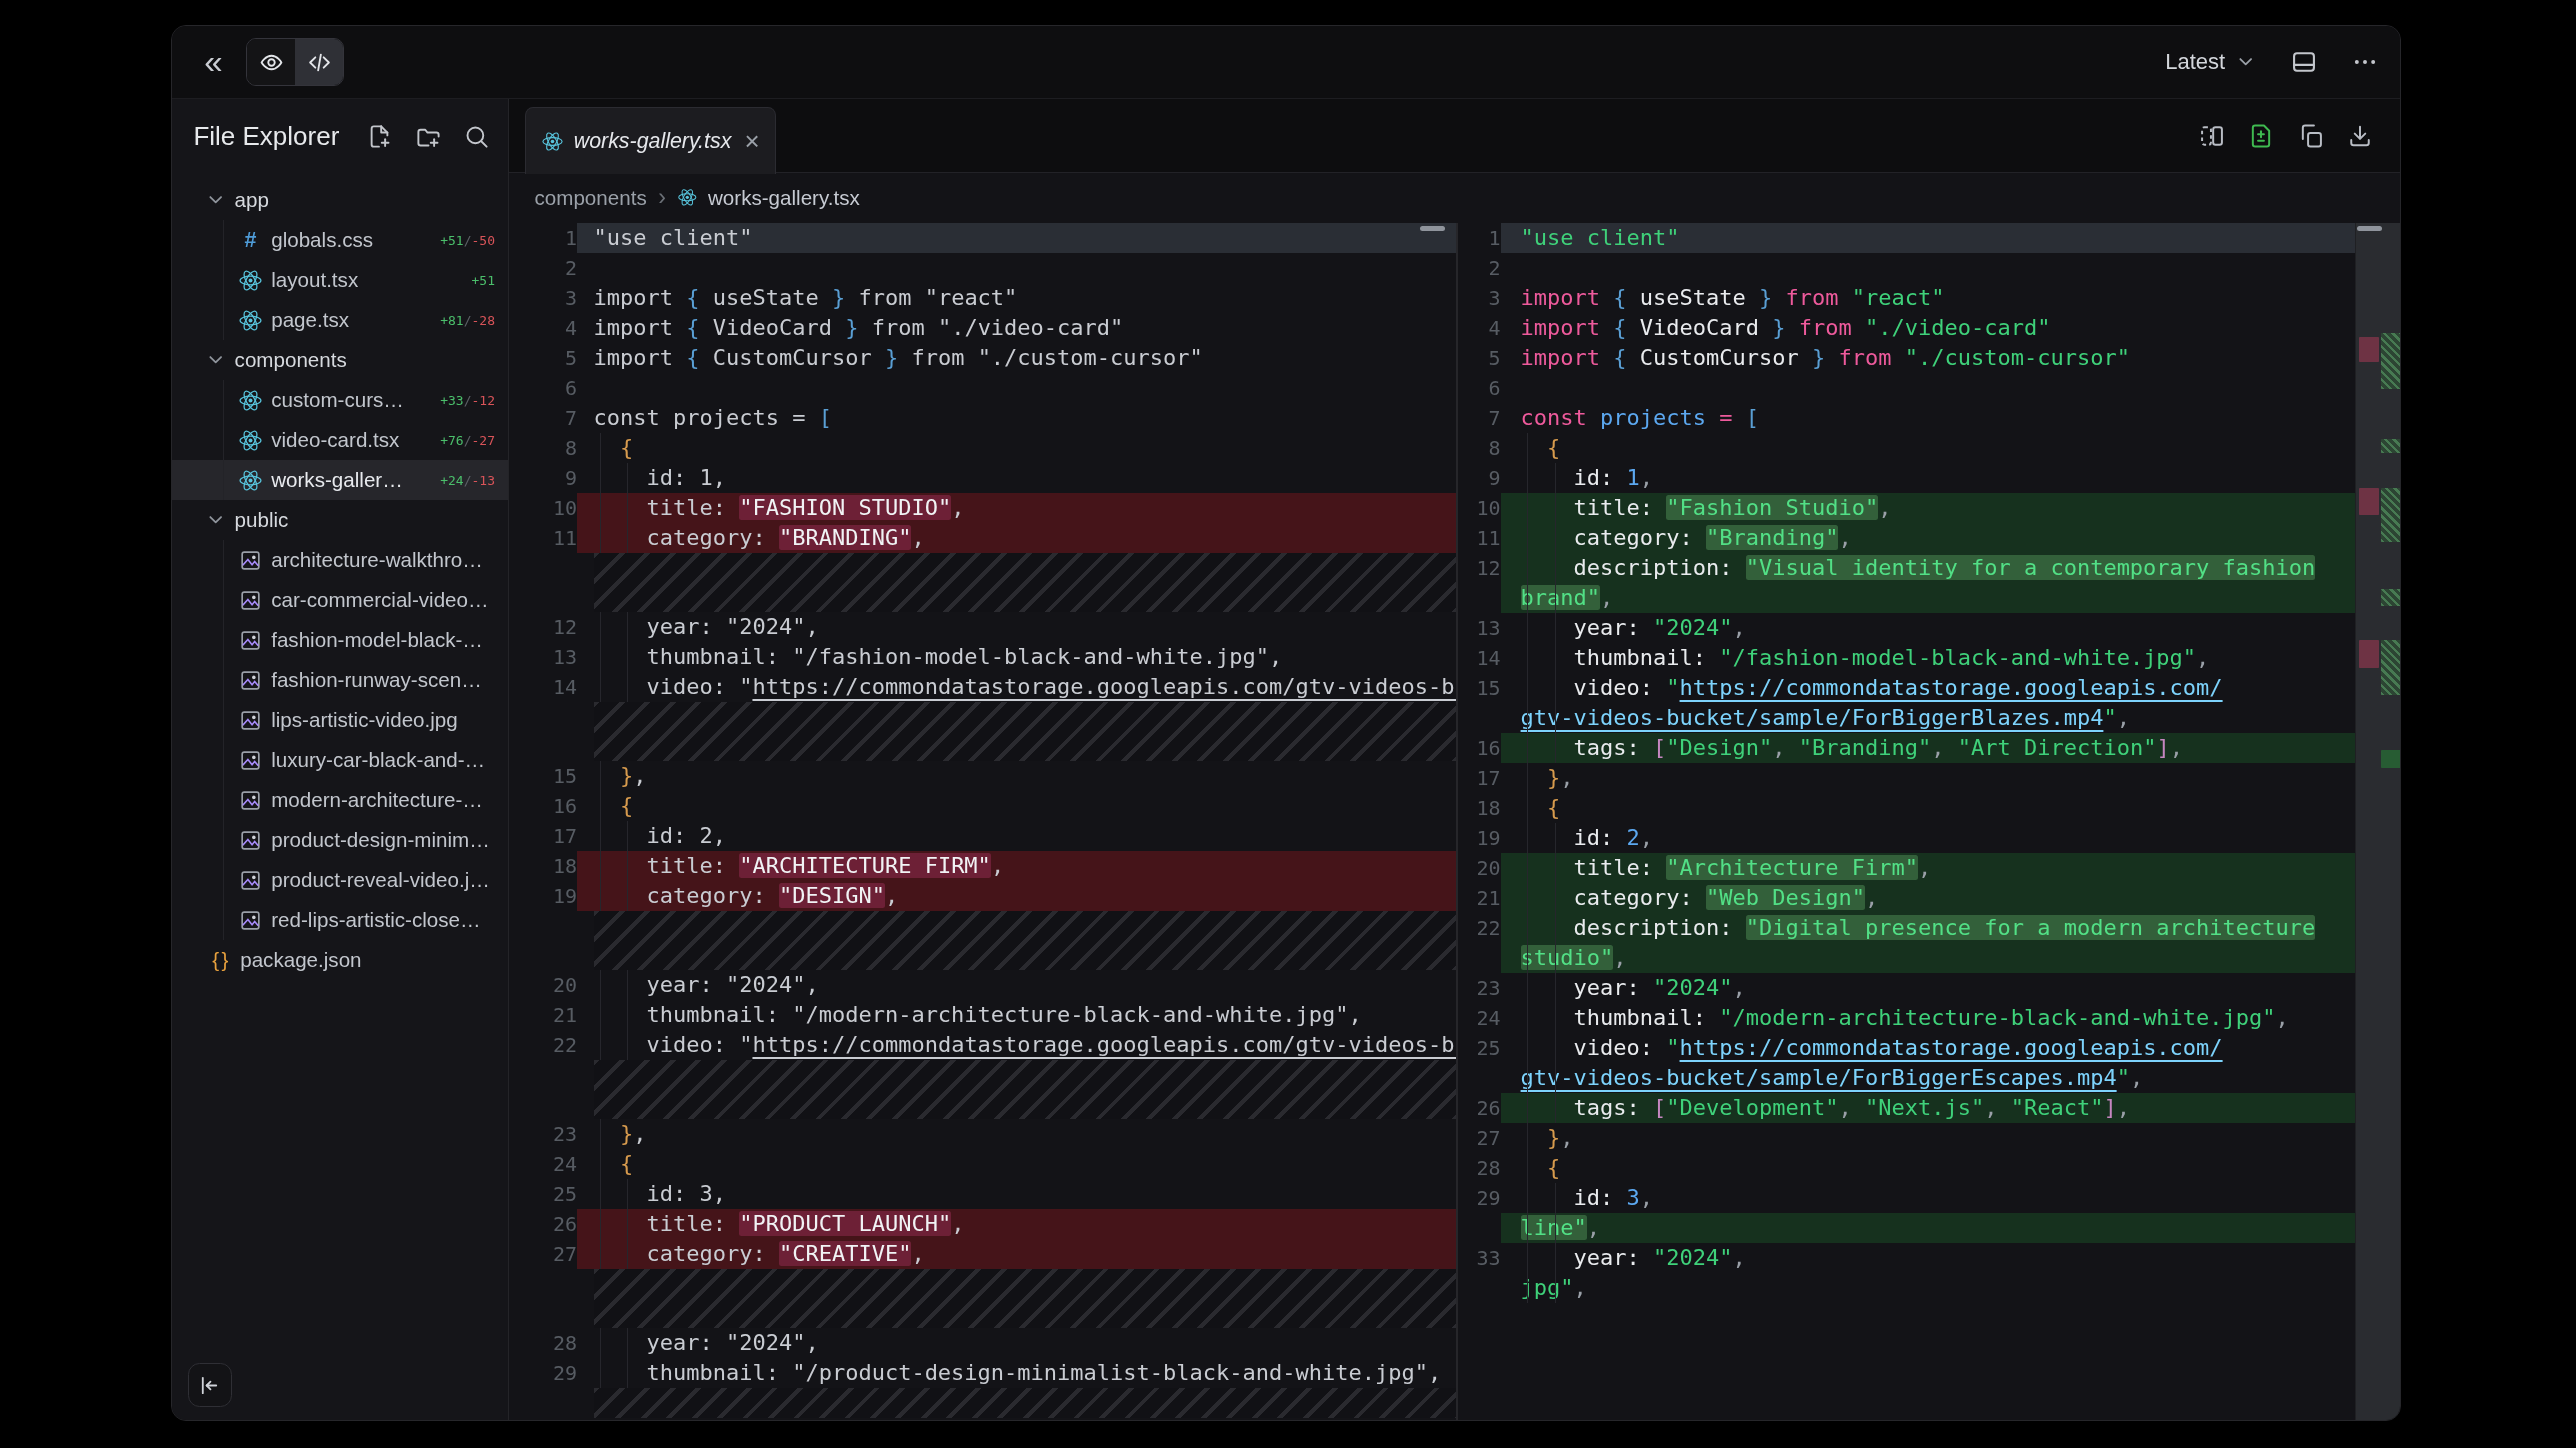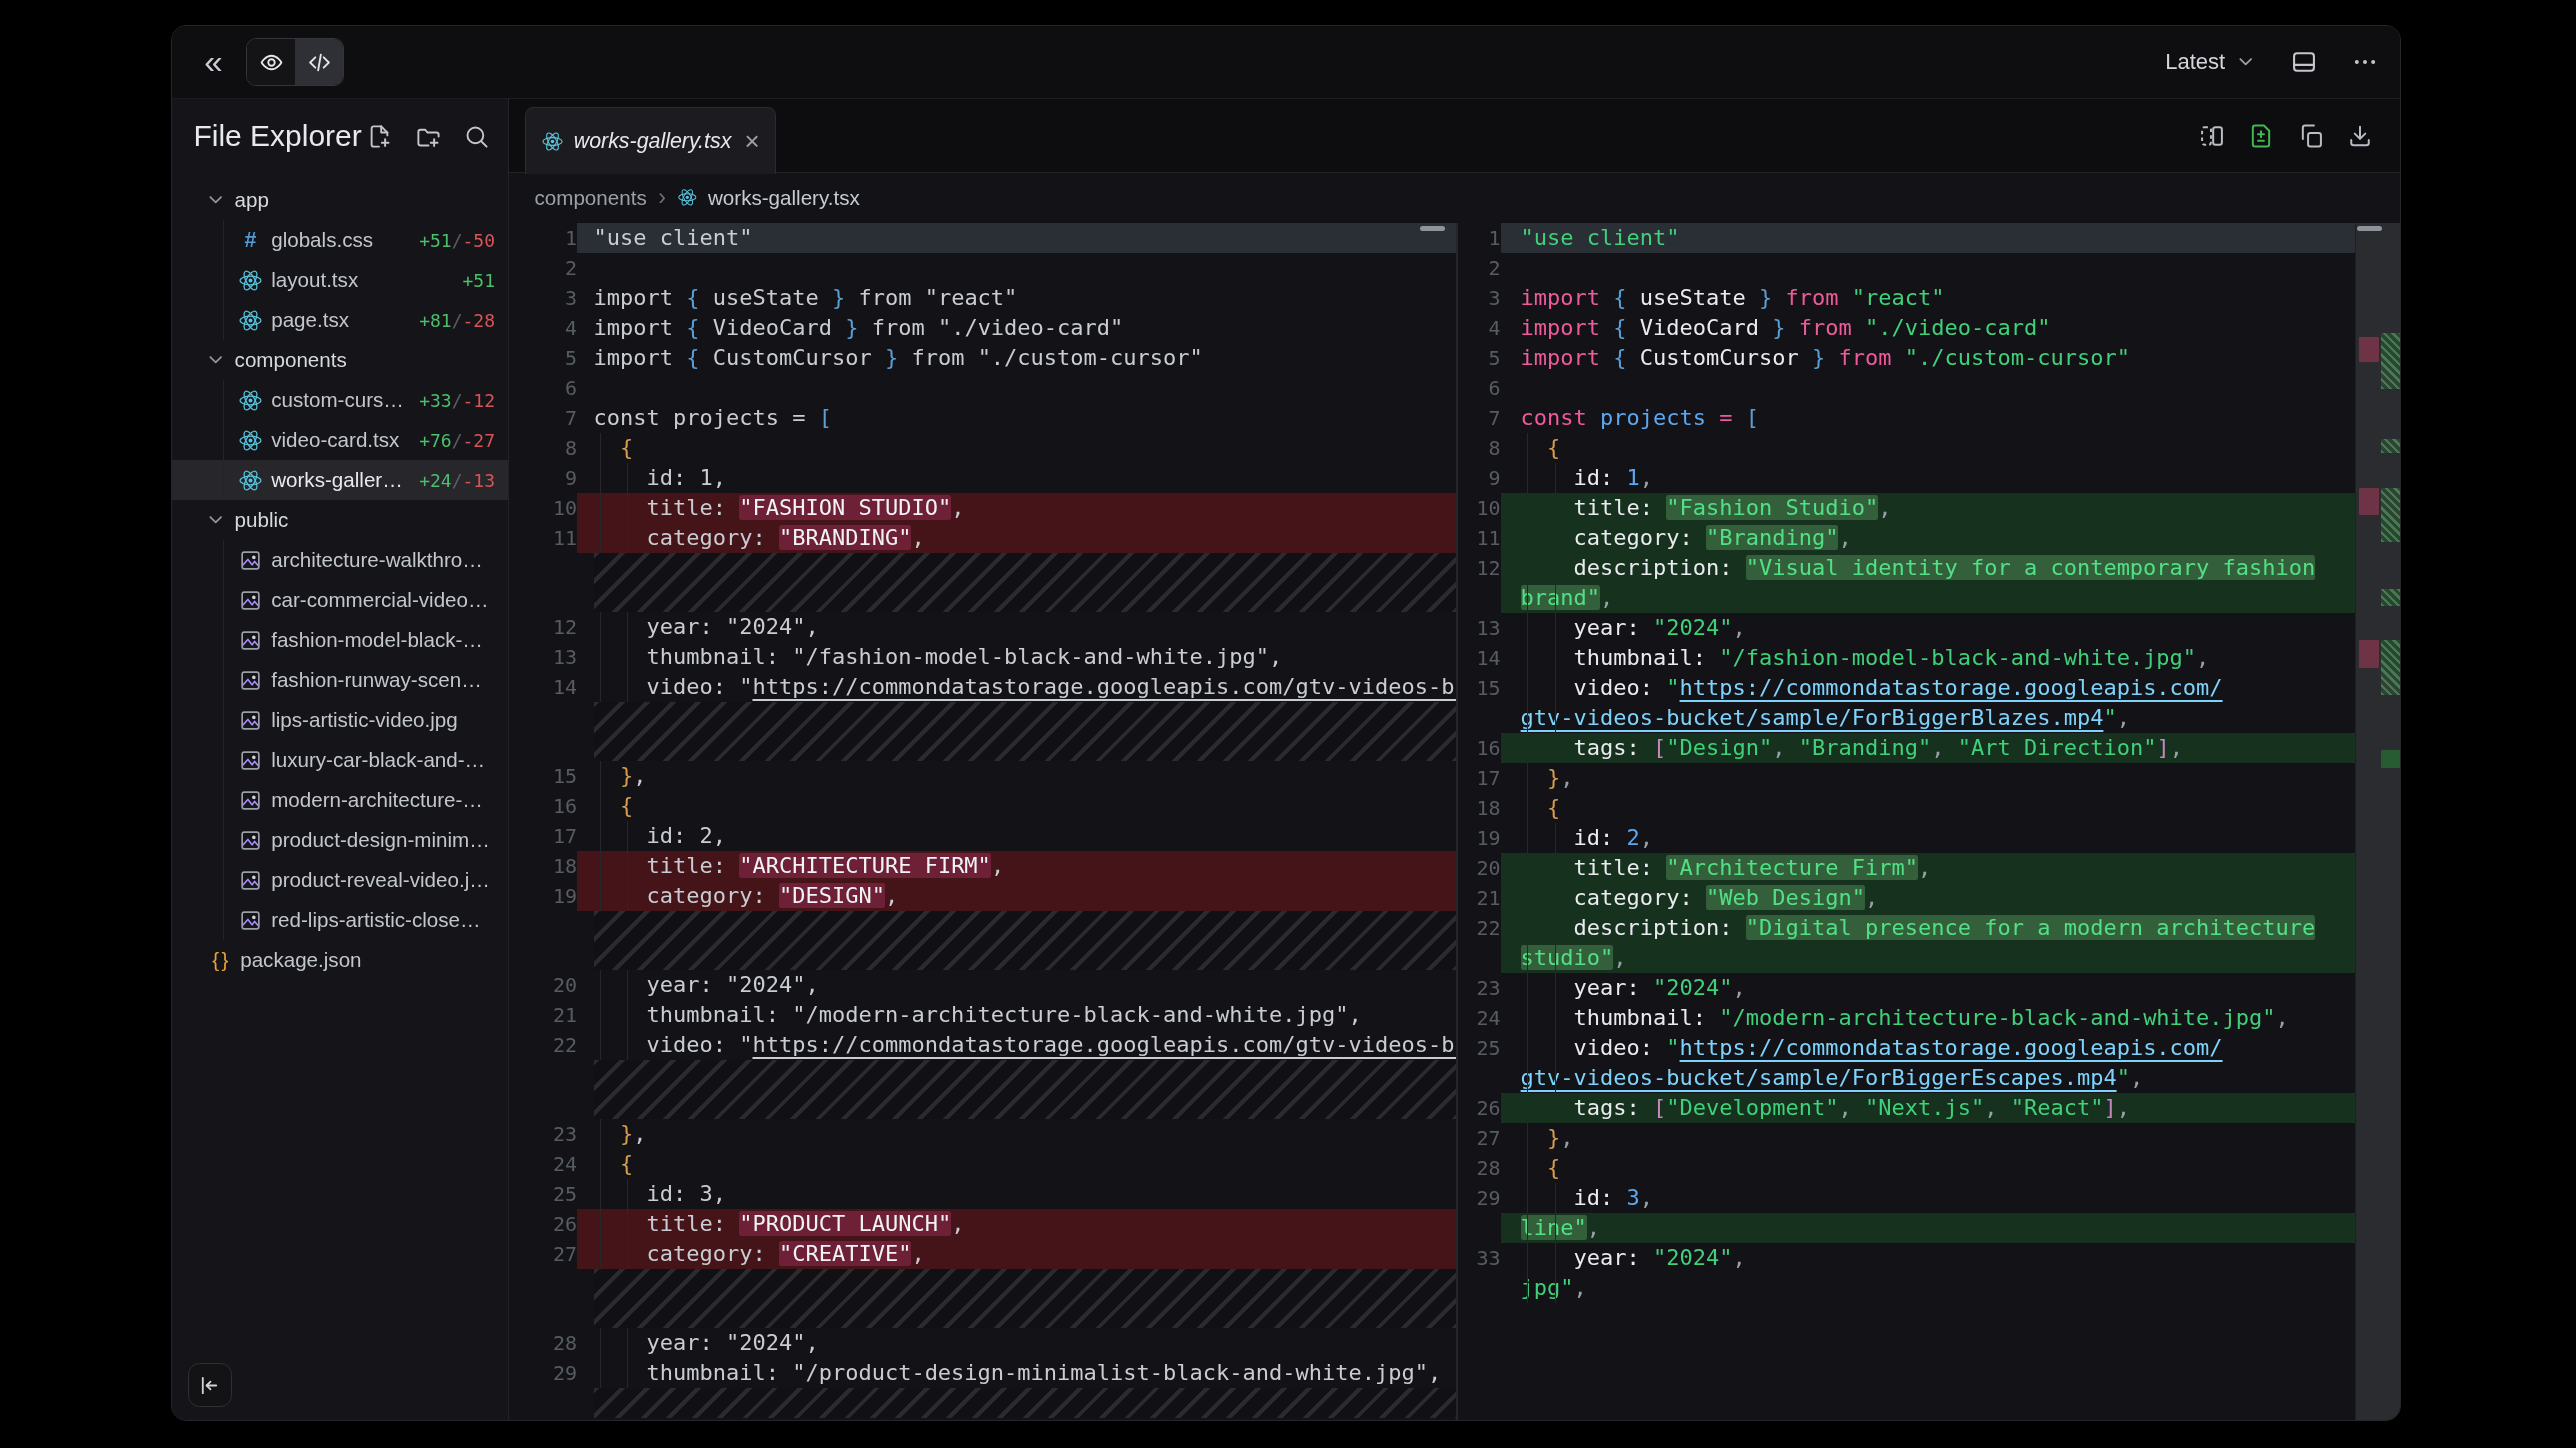--- a/index.html
+++ b/index.html
@@ -26,37 +26,37 @@
   .latest-btn { display:flex; align-items:center; gap:10px; background:none; border:none;
                 color:#d3d6db; font-size:22px; cursor:pointer; font-family:inherit; }
   .latest-btn svg { color:#9aa0a8; }
 
   
   .main { position:absolute; top:73px; bottom:0; left:0; right:0; display:flex; }
 
   
   .sidebar { width:337px; flex:none; background:#151519; border-right:0.8px solid #242428; position:relative; }
   .sb-header { height:74px; display:flex; align-items:center; padding:0 18px 0 21.4px; }
-  .sb-title { font-size:30px; color:#e7e9ec; }
+  .sb-title { font-size:26px; color:#e7e9ec; }
   .sb-actions { margin-left:auto; display:flex; gap:21.4px; color:#b9bdc5; }
   .tree { position:absolute; top:81px; left:0; right:0; }
   .tree-row { height:40px; display:flex; align-items:center; gap:8.2px; font-size:20.6px;
               position:relative; cursor:pointer; }
   .tree-row.folder { padding-left:33px; color:#d6d9de; }
   .tree-row.d1 { padding-left:66px; color:#c2c6cd; }
   .tree-row.d0file { padding-left:35px; color:#c2c6cd; }
   .tree-row.d1::before { content:''; position:absolute; left:51px; top:0; bottom:0; width:0.8px; background:#232328; }
   .tree-row.selected { background:#26262b; color:#e8eaee; }
   .tree-label { white-space:nowrap; overflow:hidden; }
   .tree-chev { color:#8f949c; flex:none; }
   .fi { flex:none; width:25px; text-align:center; }
   .fi-css { color:#4f9cd8; font-weight:bold; font-size:21.4px; }
   .fi-json { color:#e8a13e; font-size:20.6px; letter-spacing:-1.6px; }
   .stats { margin-left:auto; padding-right:13px; font-family:"DejaVu Sans Mono", monospace;
-           font-size:18px; white-space:nowrap; }
+           font-size:13px; white-space:nowrap; }
   .stats .add { color:#4bbf6b; } .stats .sep { color:#5c6066; } .stats .del { color:#d95459; }
   .sb-collapse { position:absolute; left:15.7px; bottom:13px; width:44px; height:44px;
                  border:1.2px solid #2f2f35; border-radius:11.5px; background:#131316; color:#d0d3d9;
                  display:flex; align-items:center; justify-content:center; cursor:pointer; }
 
   
   .editor { flex:1; position:relative; background:#131317; }
   .tabbar { position:absolute; top:0; left:0; right:0; height:74px; background:#0d0d0f;
             border-bottom:0.8px solid #222227; }
   .tab { position:absolute; left:15.7px; top:8.2px; width:251px; height:67px; background:#1c1c20;

